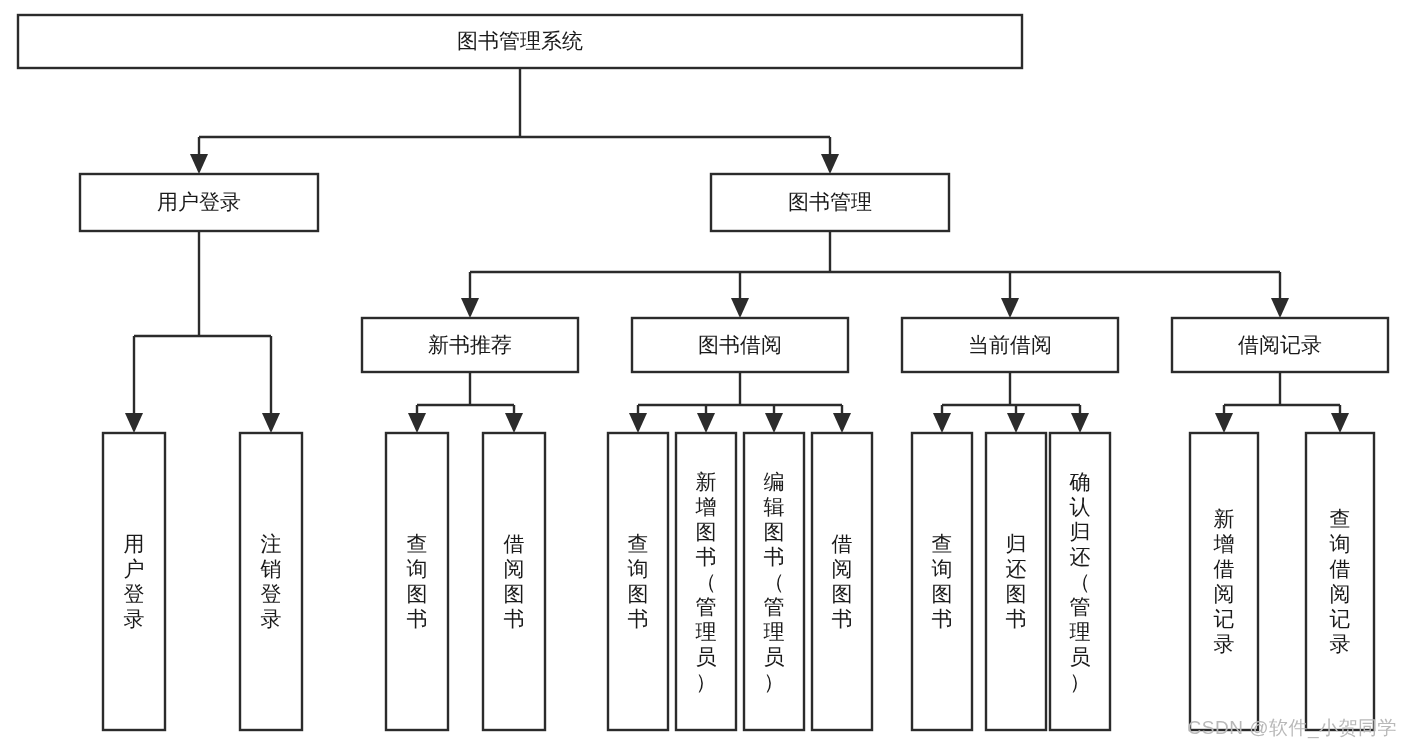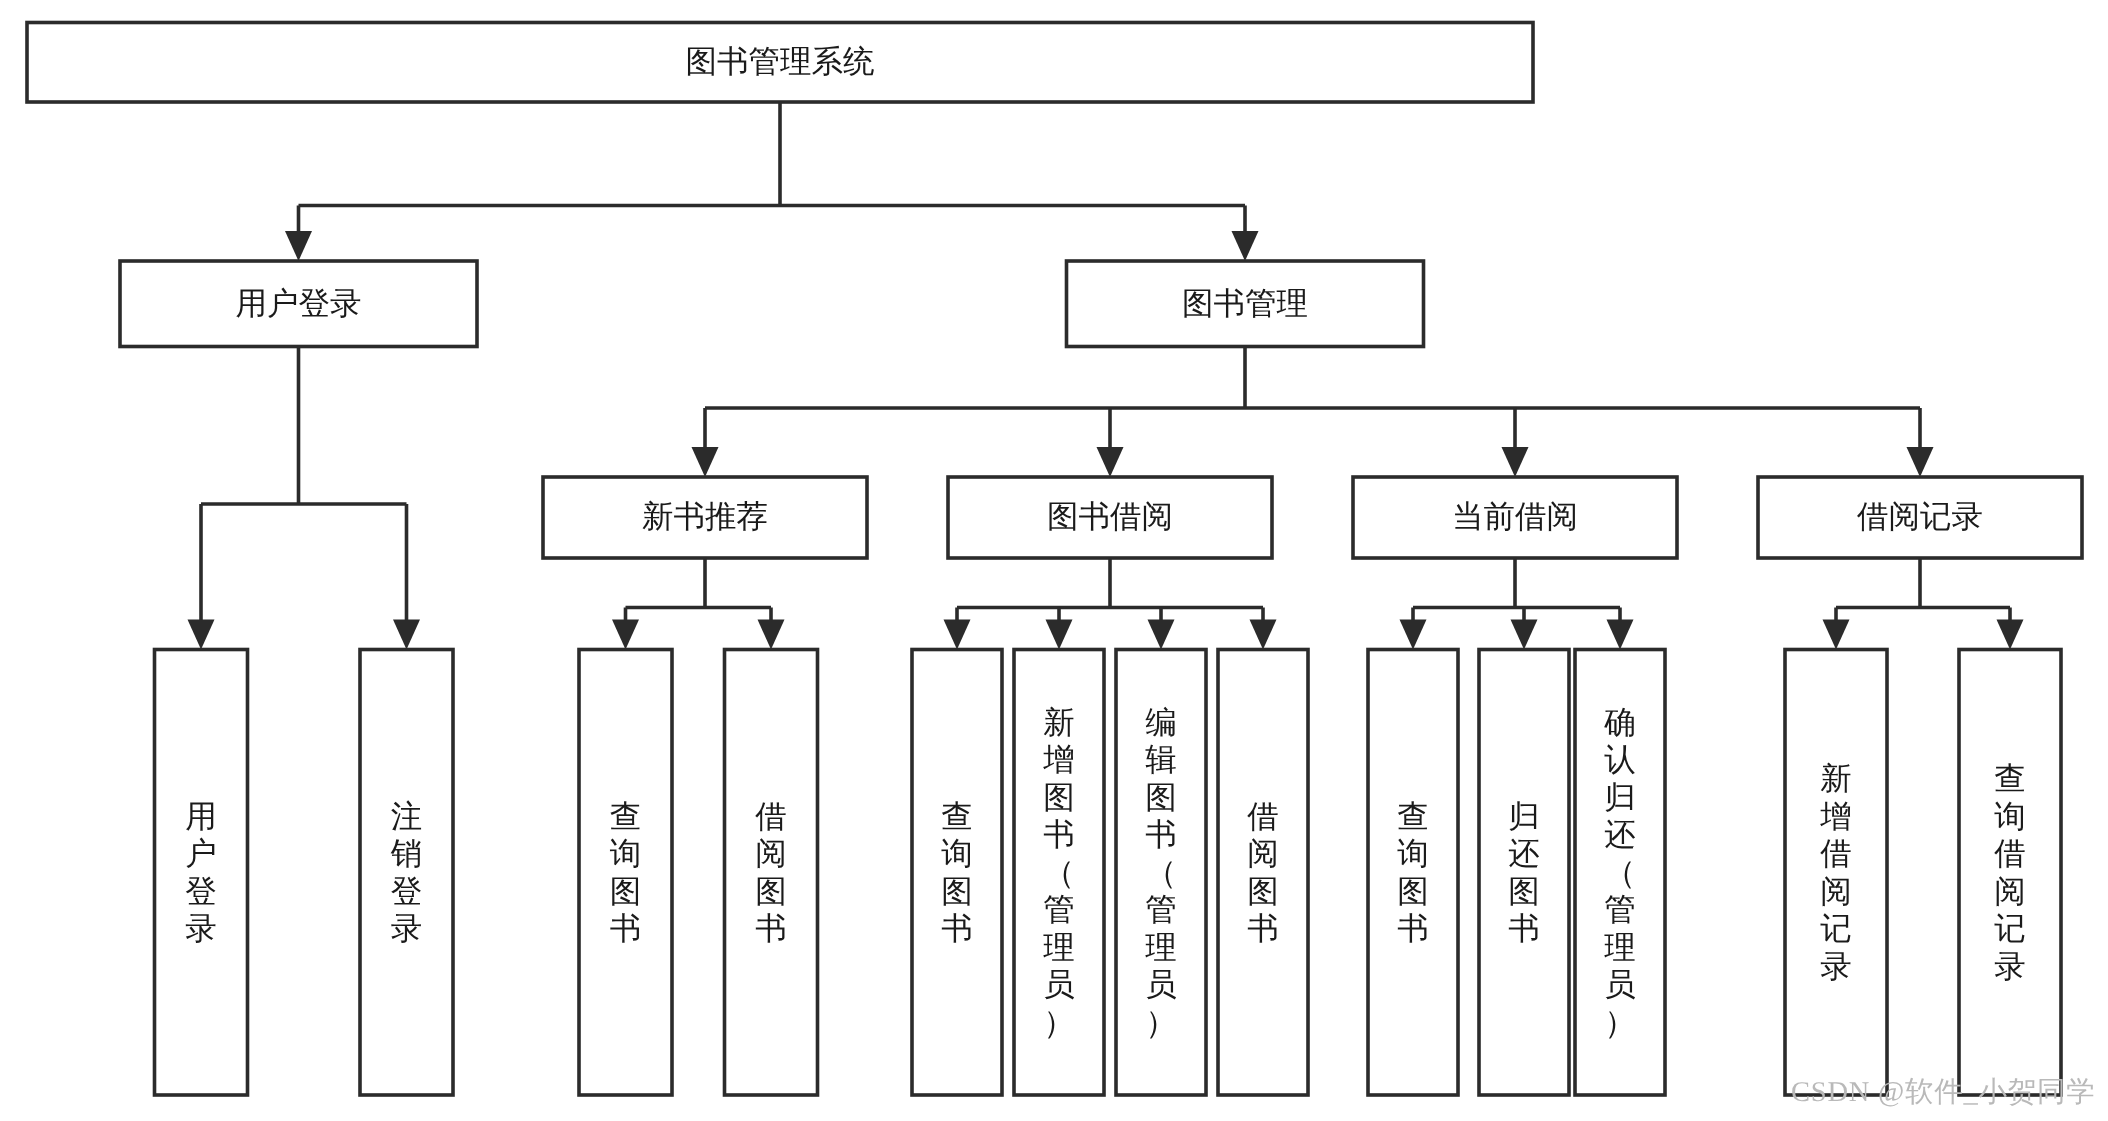--- a/index.html
+++ b/index.html
@@ -53,21 +53,21 @@
   .node-label-v {
     font-family: "Liberation Sans", "DejaVu Sans", sans-serif;
     font-size: 21px;
     fill: #1a1a1a;
     text-anchor: middle;
   }
   .watermark-text {
     position: absolute;
     right: 8px;
     bottom: 6px;
-    font-family: Liberation Serif, serif;
+    font-family: Liberation Sans, sans-serif;
     font-size: 19px;
     color: #b9b9b9;
     white-space: nowrap;
     user-select: none;
     letter-spacing: 0.5px;
   }
 </style>
 </head>
 <body>
 

